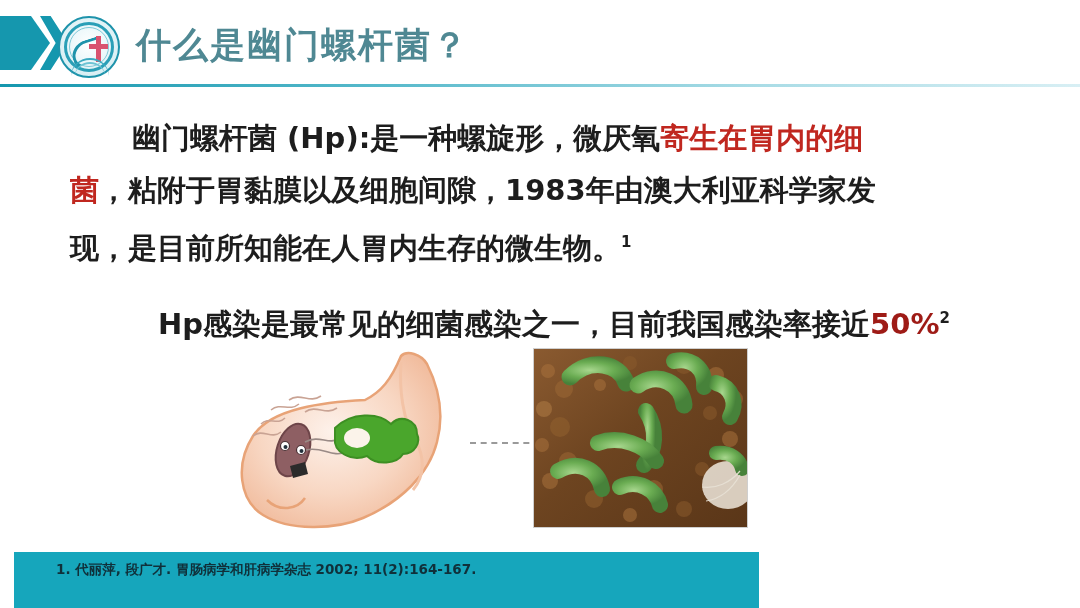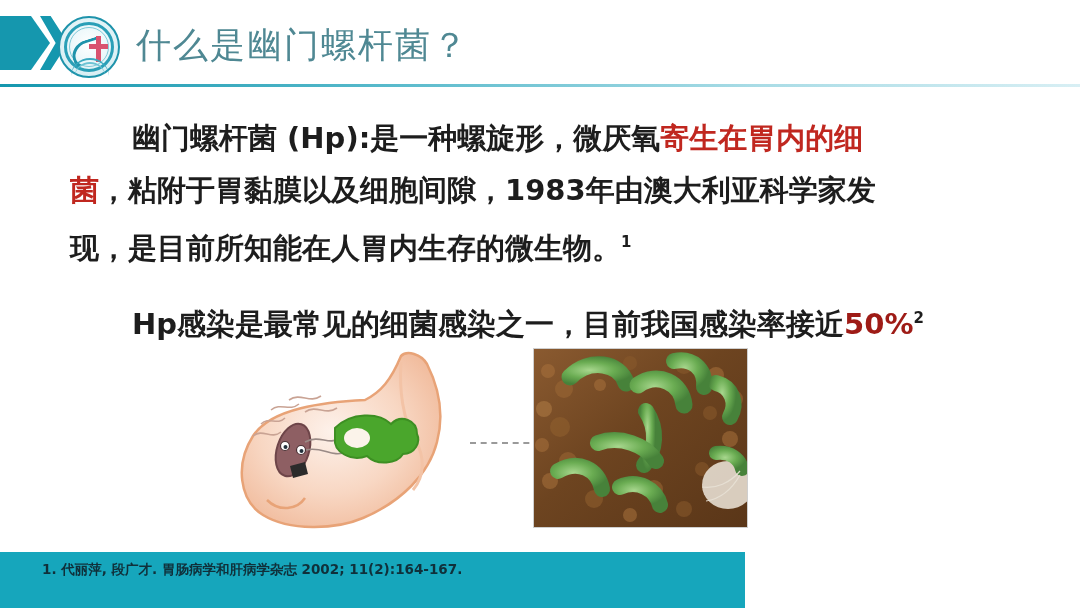--- a/index.html
+++ b/index.html
@@ -96,21 +96,21 @@
     left: 15px; top: 44px;
     width: 30px; height: 12px;
     border-top: 2px solid #6cc3d4;
     border-radius: 50% 50% 0 0 / 100% 100% 0 0;
   }
   .header-title {
     position: absolute;
     left: 136px; top: 22px;
     font-family: "DejaVu Serif", serif;
     font-size: 35px;
-    font-weight: 400;
+    font-weight: 700;
     letter-spacing: 2px;
     color: #4f8893;
     white-space: nowrap;
   }
   .header-rule {
     position: absolute;
     left: 0; top: 84px;
     width: 1080px; height: 3px;
     background: linear-gradient(to right, #1597AE 0%, #56b9cb 35%, #a9dce6 70%, #d8eff4 100%);
   }
@@ -126,21 +126,21 @@
     padding: 0 40px 0 70px;
     font-family: "DejaVu Sans", sans-serif;
     font-size: 29px;
     font-weight: 700;
     color: #1d1d1d;
     line-height: 52px;
     text-indent: 62px;
   }
   .para2 {
     margin: 18px 0 0 0;
-    padding: 0 20px 0 70px;
+    padding: 0 20px 0 96px;
     font-family: "DejaVu Sans", sans-serif;
     font-size: 29px;
     font-weight: 700;
     color: #1d1d1d;
     line-height: 52px;
     text-indent: 62px;
     white-space: nowrap;
   }
   .hl-red { color: #c0271f; }
   .hl-darkred { color: #9e1b16; }
@@ -182,21 +182,21 @@
     border: 1px solid #cfcfcf;
     box-sizing: border-box;
     overflow: hidden;
     background: #6b4526;
   }
   .sem-svg { display: block; }
 
   
   .footer {
     position: absolute;
-    left: 0; top: 552px;
+    left: 14px; top: 552px;
     width: 745px;
     height: 56px;
     background: #16A6BC;
     box-sizing: border-box;
     padding: 7px 0 0 42px;
   }
   .footer-line {
     font-family: "DejaVu Sans", sans-serif;
     font-size: 13.5px;
     font-weight: 700;

